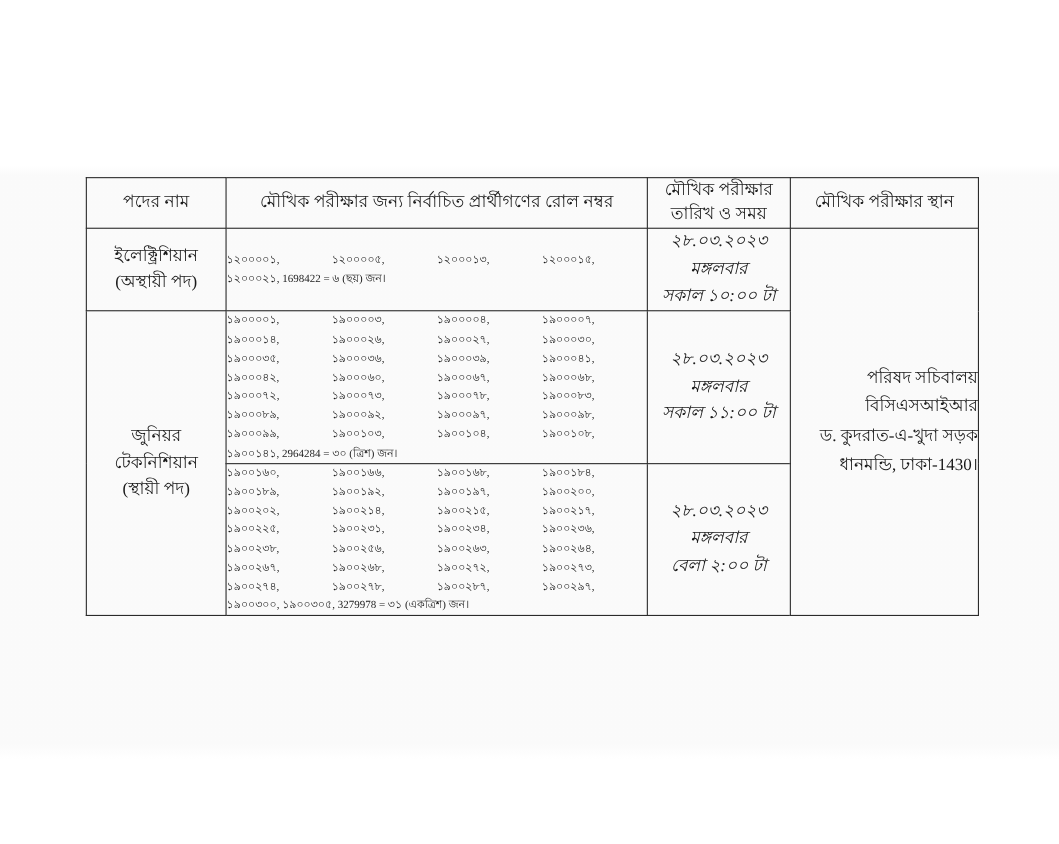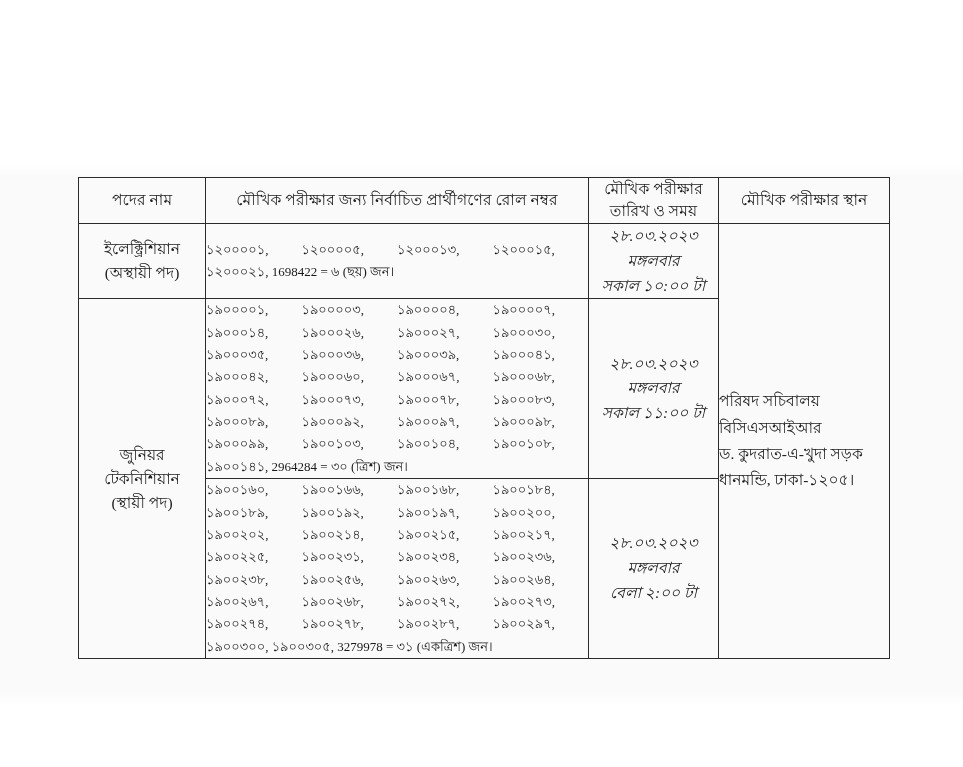--- a/index.html
+++ b/index.html
@@ -13,21 +13,21 @@
     height: 767px;
     overflow: hidden;
     font-family: "Liberation Serif", "DejaVu Serif", serif;
     color: #1a1a1a;
     position: relative;
   }
 
   .page {
     position: absolute;
     left: 0;
-    top: 16px;
+    top: 0;
     width: 963px;
     height: 634px;
     background: #ffffff;
     border-radius: 10px;
   }
 
   
   .scan-tint {
     position: absolute;
     left: 0;
@@ -83,21 +83,21 @@
   .post-cell {
     text-align: center;
     font-size: 15.5px;
     line-height: 1.55;
     padding: 6px 4px;
   }
   .post-cell .ln { display: block; }
 
   .roll-cell {
     padding: 7px 12px 8px 12px;
-    font-size: 13px;
+    font-size: 10px;
     line-height: 1.72;
   }
 
   .roll-line {
     display: flex;
     width: 100%;
   }
   .roll-line .tok {
     flex: 1 1 0;
     white-space: nowrap;
@@ -115,21 +115,21 @@
   .date-cell {
     text-align: center;
     font-size: 15.5px;
     line-height: 1.6;
     padding: 6px 4px;
     font-style: italic;
   }
   .date-cell .ln { display: block; }
 
   .place-cell {
-    text-align: left;
+    text-align: right;
     font-size: 15.5px;
     line-height: 1.7;
     padding: 6px 8px;
   }
   .place-cell .ln { display: block; white-space: nowrap; }
 </style>
 </head>
 <body>
 
 <div class="page">
@@ -185,21 +185,21 @@
           <td class="date-cell">
             <span class="ln">২৮.০৩.২০২৩</span>
             <span class="ln">মঙ্গলবার</span>
             <span class="ln">সকাল ১০:০০ টা</span>
           </td>
 
           <td class="place-cell" rowspan="3">
             <span class="ln">পরিষদ সচিবালয়</span>
             <span class="ln">বিসিএসআইআর</span>
             <span class="ln">ড. কুদরাত-এ-খুদা সড়ক</span>
-            <span class="ln">ধানমন্ডি, ঢাকা-১২০৫।</span>
+            <span class="ln">ধানমন্ডি, ঢাকা-1430।</span>
           </td>
         </tr>
 
         <tr>
           <td class="post-cell" rowspan="2">
             <span class="ln">জুনিয়র</span>
             <span class="ln">টেকনিশিয়ান</span>
             <span class="ln">(স্থায়ী পদ)</span>
           </td>
 

